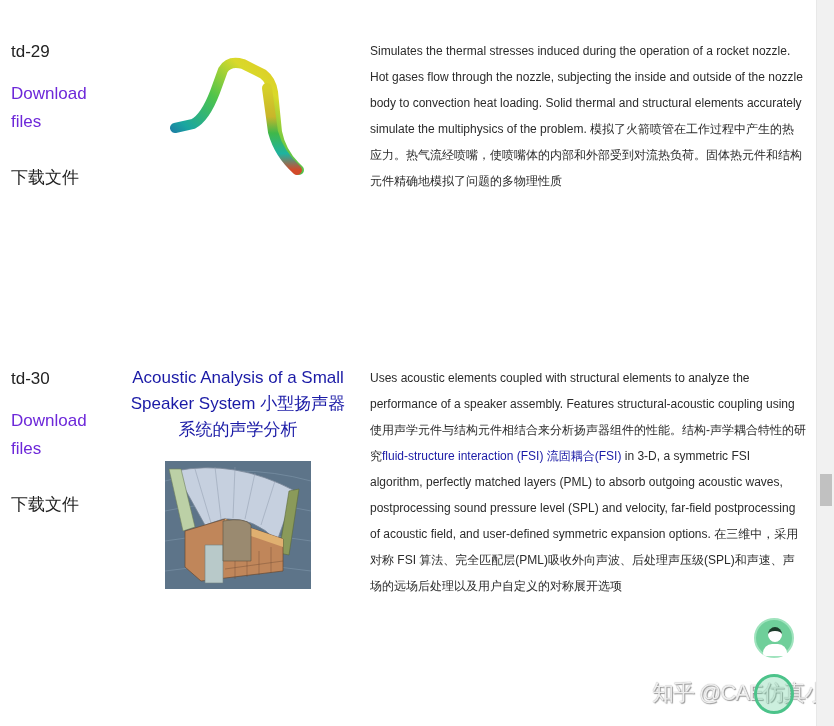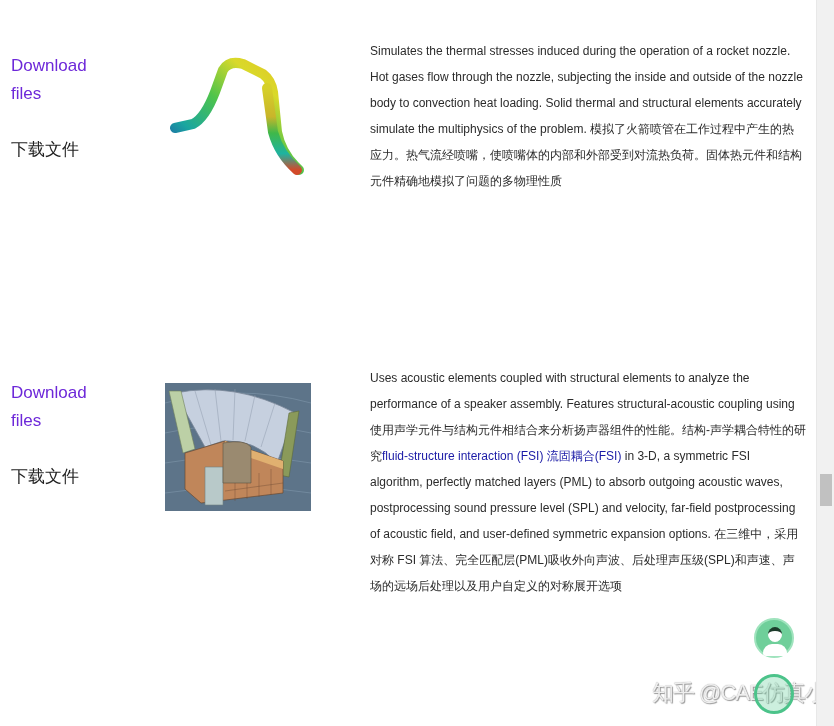--- a/index.html
+++ b/index.html
@@ -27,20 +27,21 @@
   .float-btn2 { position: absolute; left: 754px; top: 674px; width: 40px; height: 40px; border-radius: 50%; border: 3px solid #4cc38a; box-sizing: border-box; background: rgba(110,210,160,0.35); }
   .watermark { position: absolute; left: 652px; top: 678px; font-size: 22px; color: rgba(255,255,255,0.85); text-shadow: 0 0 1px #888, 1px 1px 1px #999; letter-spacing: -1px; white-space: nowrap; }
 </style>
 </head>
 <body>
 
 <div class="page">
 
   <div class="row" style="top:38px;">
     <div class="col-id">
+      <span class="id">td-29</span>
       <a class="dl" href="#">Download files</a>
       <span class="cn">下载文件</span>
     </div>
     <div class="col-title">
       <svg class="thumb" width="150" height="140" viewBox="0 0 150 140">
         <defs>
           <linearGradient id="nz" x1="0" y1="1" x2="1" y2="0">
             <stop offset="0" stop-color="#2233aa"></stop>
             <stop offset="0.25" stop-color="#19a6a0"></stop>
             <stop offset="0.5" stop-color="#4fc44a"></stop>
@@ -57,24 +58,26 @@
         </defs>
         <path d="M12 76 L30 72 Q42 66 52 40 L60 18 Q66 8 80 12 L100 22 Q108 28 110 40 L114 80 Q118 100 132 114 L136 118" fill="none" stroke="url(#nz)" stroke-width="10" stroke-linecap="round"></path>
         <path d="M104 36 L110 80 Q116 102 134 118" fill="none" stroke="url(#nz2)" stroke-width="10" stroke-linecap="round"></path>
       </svg>
     </div>
     <div class="col-desc">Simulates the thermal stresses induced during the operation of a rocket nozzle. Hot gases flow through the nozzle, subjecting the inside and outside of the nozzle body to convection heat loading. Solid thermal and structural elements accurately simulate the multiphysics of the problem. 模拟了火箭喷管在工作过程中产生的热应力。热气流经喷嘴，使喷嘴体的内部和外部受到对流热负荷。固体热元件和结构元件精确地模拟了问题的多物理性质</div>
   </div>
 
   <div class="row" style="top:365px;">
     <div class="col-id">
+      <span class="id">td-30</span>
       <a class="dl" href="#">Download files</a>
       <span class="cn">下载文件</span>
     </div>
     <div class="col-title">
+      <a class="title" href="#" style="color:#1a1aa6;text-decoration:none;">Acoustic Analysis of a Small Speaker System 小型扬声器系统的声学分析</a>
       <svg class="thumb" width="146" height="128" viewBox="0 0 146 128" style="margin-top:18px;">
         <rect x="0" y="0" width="146" height="128" fill="#5d7489"></rect>
         <g stroke="#7f97ab" stroke-width="0.6" fill="none">
           <path d="M0 20 Q73 0 146 20"></path>
             <path d="M0 50 Q73 34 146 50"></path>
             <path d="M0 80 Q73 66 146 80"></path>
           <path d="M0 110 Q73 98 146 110"></path>
         </g>
         <path d="M10 10 Q70 -2 130 30 L112 80 Q90 56 58 58 L40 64 Z" fill="#c6d0df" stroke="#7a8698" stroke-width="0.8"></path>
         <g stroke="#8e9aac" stroke-width="0.5">

